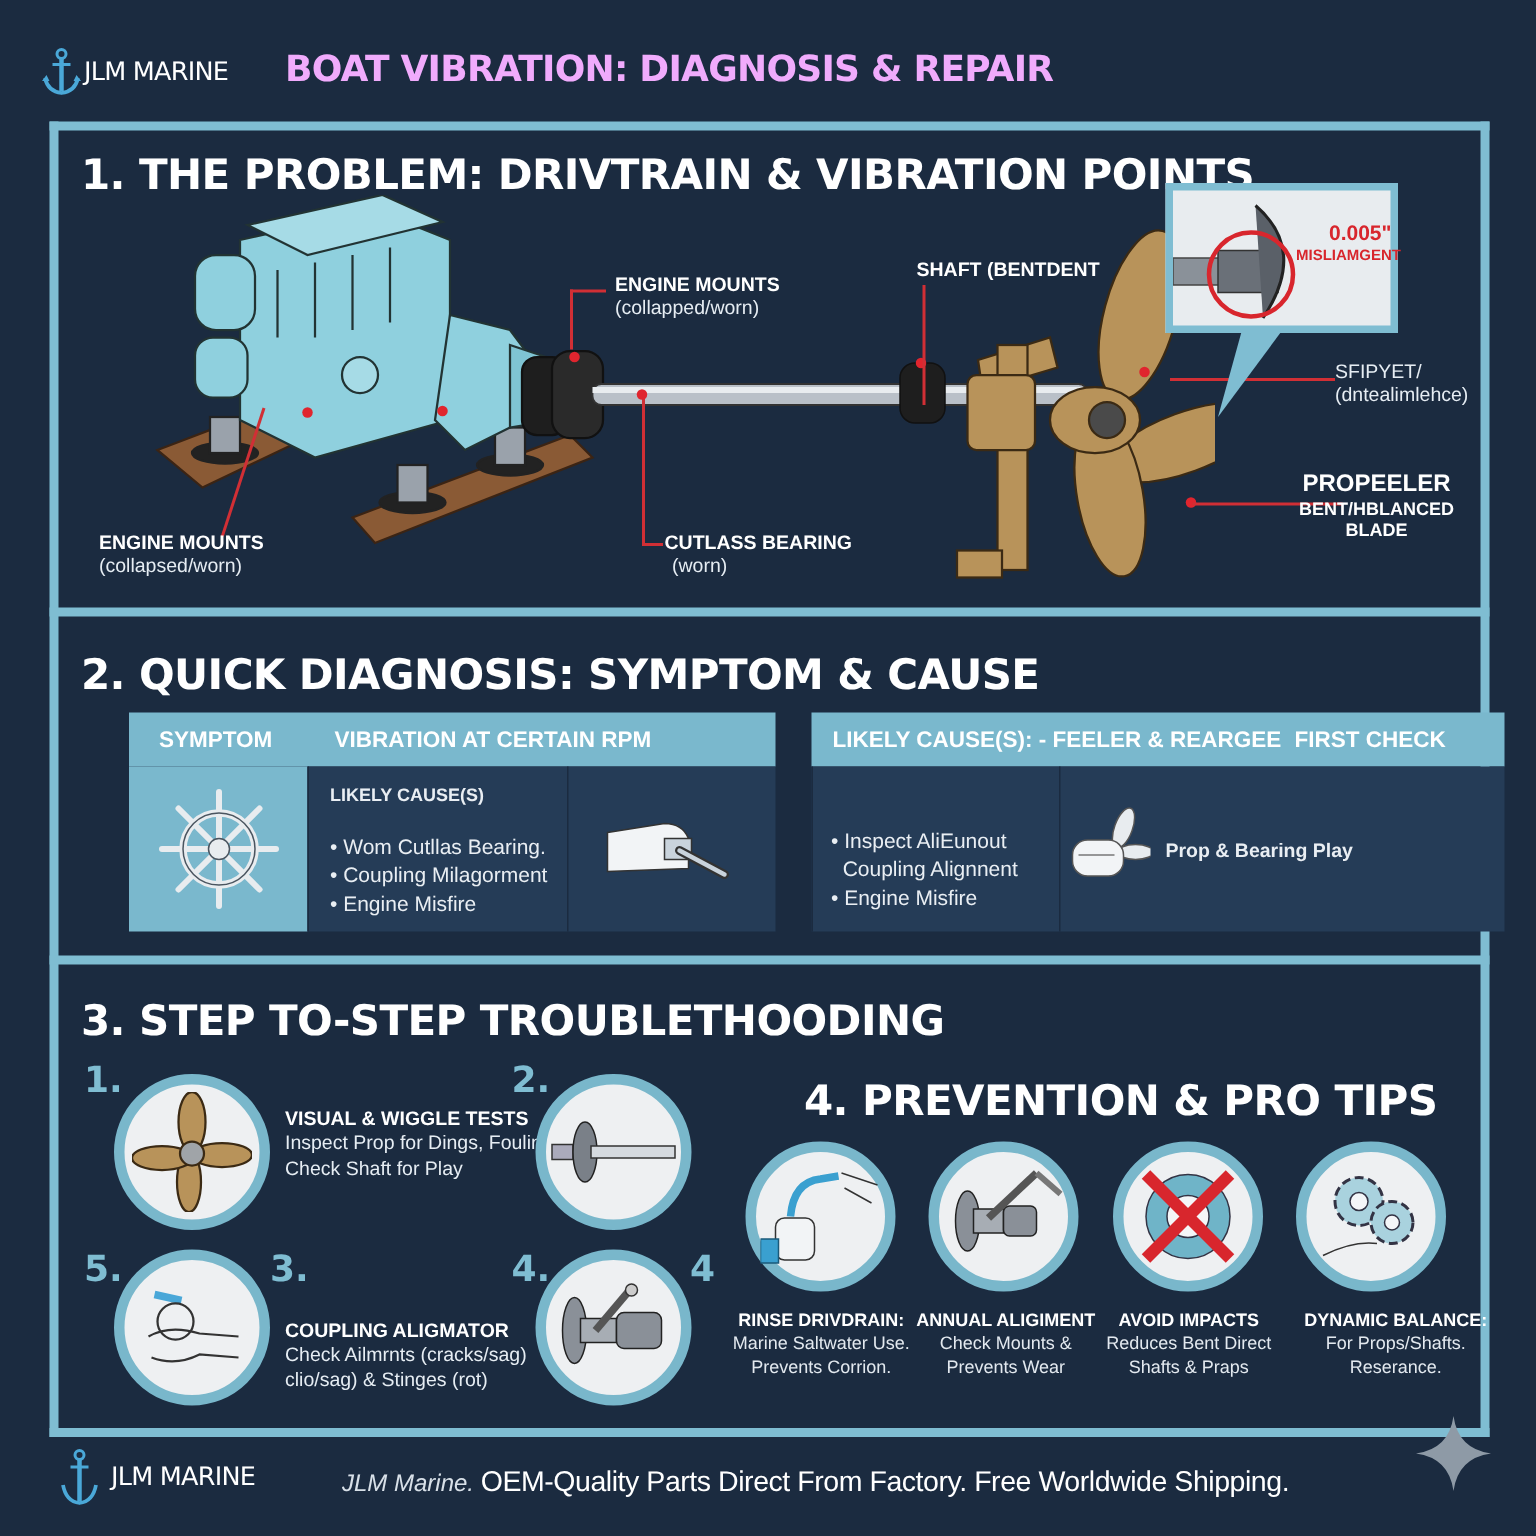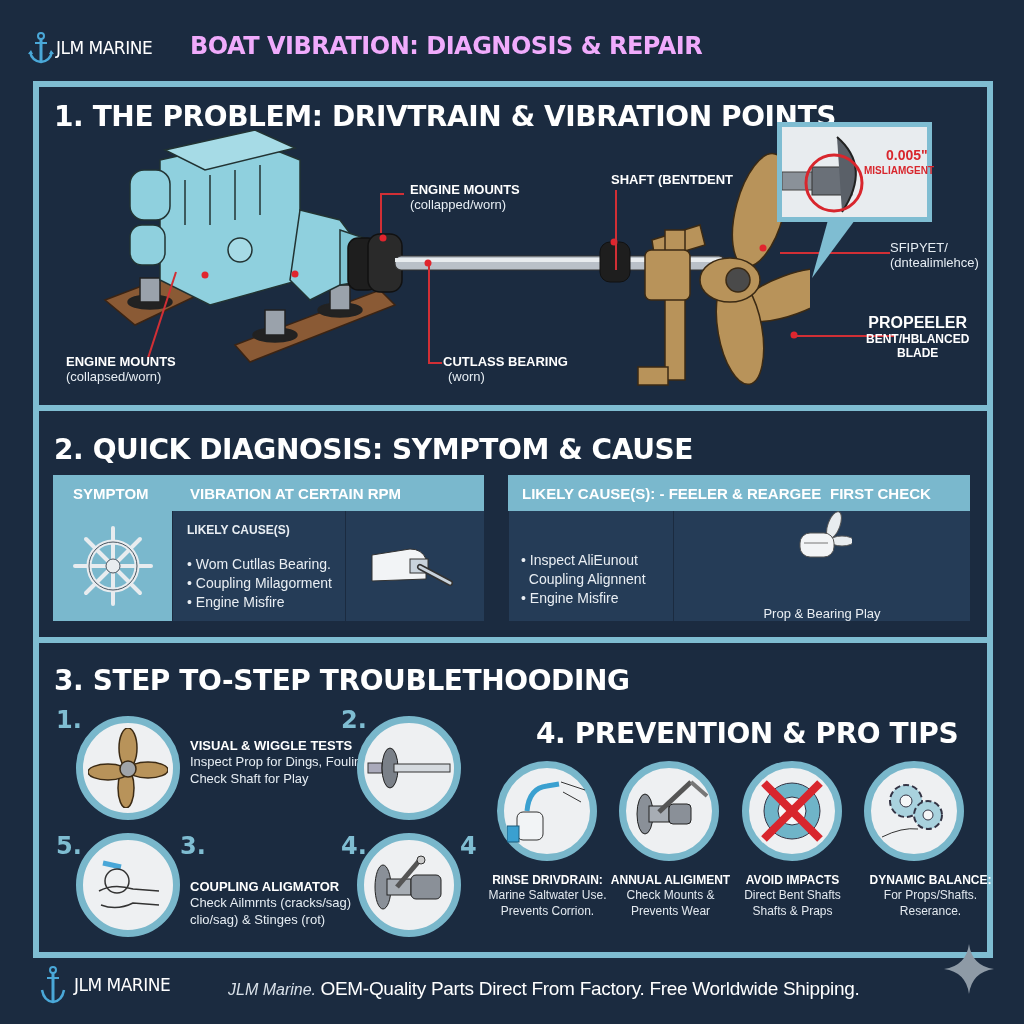--- a/index.html
+++ b/index.html
@@ -20,21 +20,21 @@
   
   .frame-line { background: #7fbdd2; position: absolute; }
 
   .section-title { font-family: "DejaVu Sans", sans-serif; font-weight: bold; font-size: 28px; letter-spacing: -0.4px; color: #fff; }
 
   .callout-title { font-weight: bold; font-size: 13px; color: #fff; white-space: nowrap; }
   .callout-sub { font-size: 13px; color: #e6edf3; white-space: nowrap; }
   .leader { position: absolute; border-color: #d12f35; border-style: solid; border-width: 0; }
 
   
-  .tbl { position: absolute; }
+  .tbl { position: absolute; margin-left: 33px; }
   .tbl-head { background: #7ab8cd; height: 36px; display: flex; align-items: center; font-weight: bold; font-size: 15px; color: #fff; }
   .tbl-body { display: flex; height: 110px; }
   .cell-light { background: #7ab8cd; }
   .cell-dark { background: #253c57; border-left: 1px solid #1b2b40; }
   .bullet { font-size: 14px; color: #e9eef3; line-height: 19px; white-space: nowrap; }
 
   
   .circle {
     position: absolute; border-radius: 50%;
     background: #eef0f2; border: 7px solid #79b7cb;
@@ -225,21 +225,21 @@
   <div class="tbl-head">
     <span style="width:322px;padding-left:14px;white-space:nowrap;">LIKELY CAUSE(S): - FEELER &amp; REARGEE</span>
     <span>FIRST CHECK</span>
   </div>
   <div class="tbl-body">
     <div class="cell-dark" style="width:165px;padding:40px 0 0 12px;">
       <div class="bullet" style="white-space:pre;">• Inspect AliEunout</div>
       <div class="bullet" style="white-space:pre;">  Coupling Alignnent</div>
       <div class="bullet">• Engine Misfire</div>
     </div>
-    <div class="cell-dark" style="flex:1;display:flex;flex-direction:column;align-items:center;justify-content:space-between;gap:10px;">
+    <div class="cell-dark" style="flex:1;display:flex;flex-direction:row;align-items:center;justify-content:flex-start;gap:10px;font-weight:bold;">
       <svg width="60" height="56" viewBox="0 0 60 56">
         <ellipse cx="42" cy="14" rx="6" ry="14" fill="#e8ecef" stroke="#555" transform="rotate(20 42 14)"></ellipse>
         <ellipse cx="50" cy="30" rx="12" ry="5" fill="#e8ecef" stroke="#555"></ellipse>
         <rect x="8" y="22" width="34" height="24" rx="10" fill="#f2f4f6" stroke="#555"></rect>
         <line x1="12" y1="32" x2="36" y2="32" stroke="#777"></line>
       </svg>
       <div style="font-size:13px;color:#e9eef3;">Prop &amp; Bearing Play</div>
     </div>
   </div>
 </div>
@@ -343,21 +343,21 @@
   <div class="tip-text">Marine Saltwater Use.</div>
   <div class="tip-text">Prevents Corrion.</div>
 </div>
 <div class="tip" style="left:608px;top:873px;">
   <div class="tip-title">ANNUAL ALIGIMENT</div>
   <div class="tip-text">Check Mounts &amp;</div>
   <div class="tip-text">Prevents Wear</div>
 </div>
 <div class="tip" style="left:730px;top:873px;">
   <div class="tip-title">AVOID IMPACTS</div>
-  <div class="tip-text">Direct Bent Shafts</div>
+  <div class="tip-text">Reduces Bent Direct</div>
   <div class="tip-text">Shafts &amp; Praps</div>
 </div>
 <div class="tip" style="left:868px;top:873px;">
   <div class="tip-title">DYNAMIC BALANCE:</div>
   <div class="tip-text">For Props/Shafts.</div>
   <div class="tip-text">Reserance.</div>
 </div>
 
 <div class="abs brand" style="left:40px;top:966px;">
   <svg width="26" height="38" viewBox="0 0 26 38">

